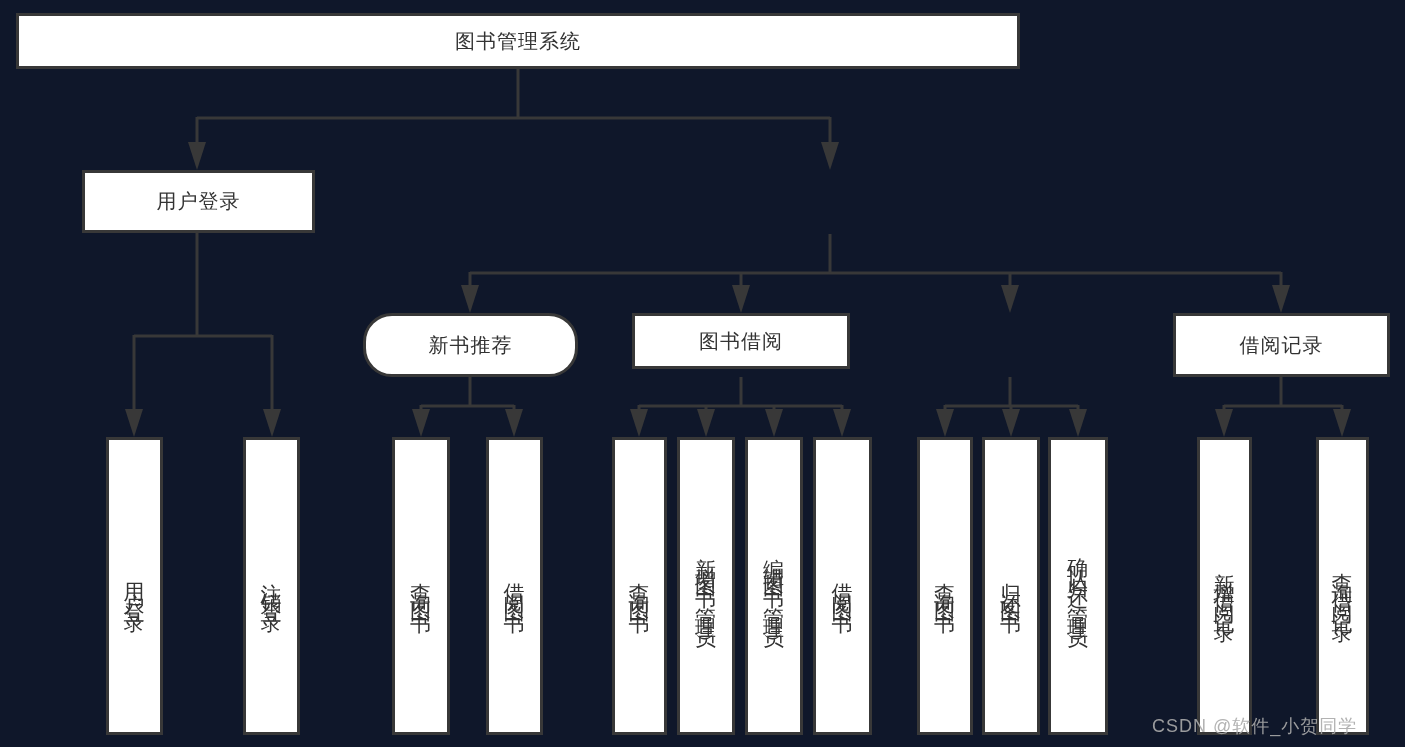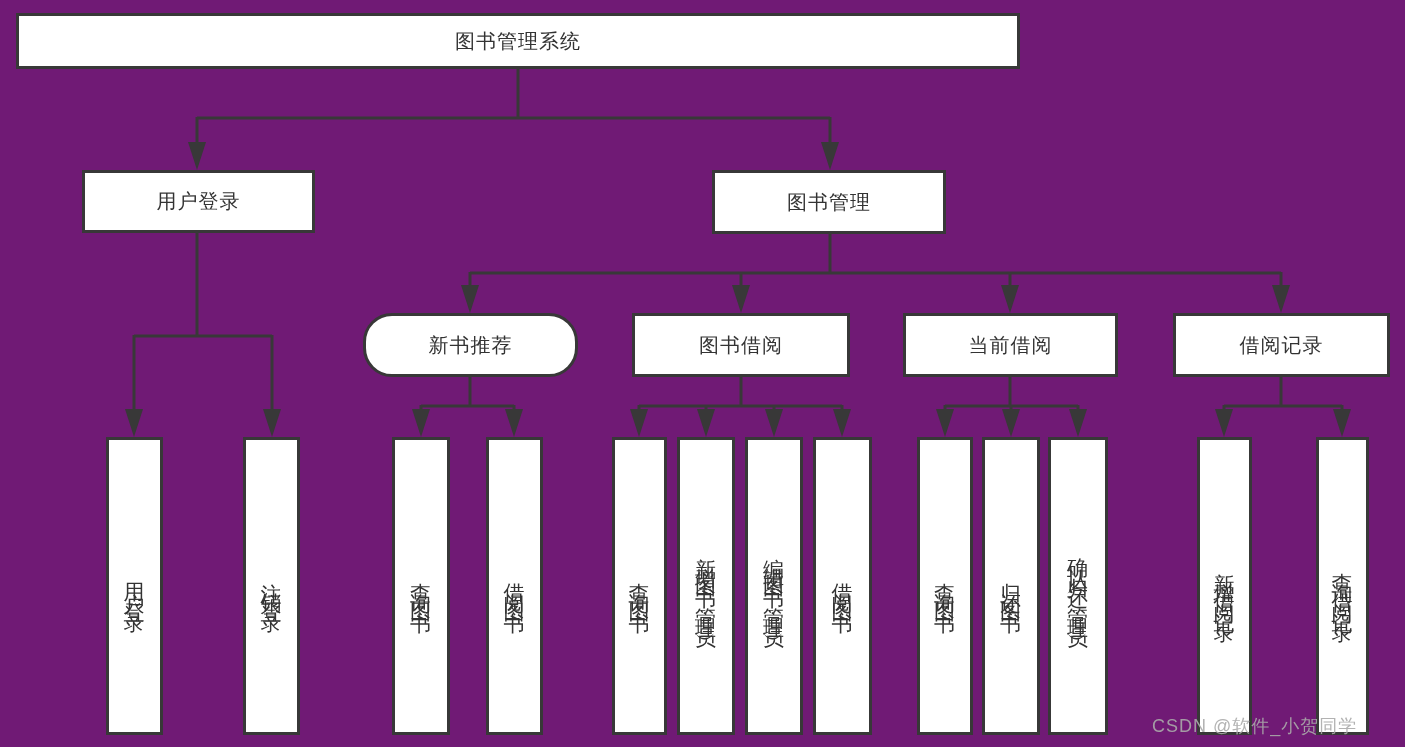--- a/index.html
+++ b/index.html
@@ -1,20 +1,20 @@
 <!DOCTYPE html>
 <html><head>
 <meta charset="utf-8">
 <style>
   html, body { margin: 0; padding: 0; background: #ffffff; }
   #canvas {
     position: relative;
     width: 1405px;
     height: 747px;
-    background: #701a75;
+    background: #0f172a;
     font-family: "Liberation Sans", sans-serif;
     color: #333333;
     overflow: hidden;
   }
   #wires {
     position: absolute;
     left: 0; top: 0;
     width: 1405px; height: 747px;
     z-index: 1;
   }
@@ -39,21 +39,21 @@
     text-orientation: mixed;
     font-size: 21px;
     letter-spacing: 10px;
     line-height: 1;
     white-space: nowrap;
   }
   .root-box   { left: 16px;  top: 13px;  width: 1004px; height: 56px; }
   .b-login    { left: 82px;  top: 170px; width: 233px;  height: 63px; }
   .b-mgmt     { left: 712px; top: 170px; width: 234px;  height: 64px; }
   .m-new      { left: 363px; top: 313px; width: 215px;  height: 64px; border-radius: 29px; }
-  .m-borrow   { left: 632px; top: 313px; width: 218px;  height: 64px; }
+  .m-borrow   { left: 632px; top: 313px; width: 218px;  height: 56px; }
   .m-current  { left: 903px; top: 313px; width: 215px;  height: 64px; }
   .m-records  { left: 1173px;top: 313px; width: 217px;  height: 64px; }
   .v1  { left: 106px;  width: 57px; }
   .v2  { left: 243px;  width: 57px; }
   .v3  { left: 392px;  width: 58px; }
   .v4  { left: 486px;  width: 57px; }
   .v5  { left: 612px;  width: 55px; }
   .v6  { left: 677px;  width: 58px; }
   .v7  { left: 745px;  width: 58px; }
   .v8  { left: 813px;  width: 59px; }
@@ -126,32 +126,26 @@
     </g>
   </svg>
 
   <div class="node root-box">
     <span class="hlabel">图书管理系统</span>
   </div>
 
   <div class="node b-login">
     <span class="hlabel">用户登录</span>
   </div>
-  <div class="node b-mgmt">
-    <span class="hlabel">图书管理</span>
-  </div>
 
   <div class="node m-new">
     <span class="hlabel">新书推荐</span>
   </div>
   <div class="node m-borrow">
     <span class="hlabel">图书借阅</span>
-  </div>
-  <div class="node m-current">
-    <span class="hlabel">当前借阅</span>
   </div>
   <div class="node m-records">
     <span class="hlabel">借阅记录</span>
   </div>
 
   <div class="node leaf v1">
     <span class="vlabel">用户登录</span>
   </div>
   <div class="node leaf v2">
     <span class="vlabel">注销登录</span>

